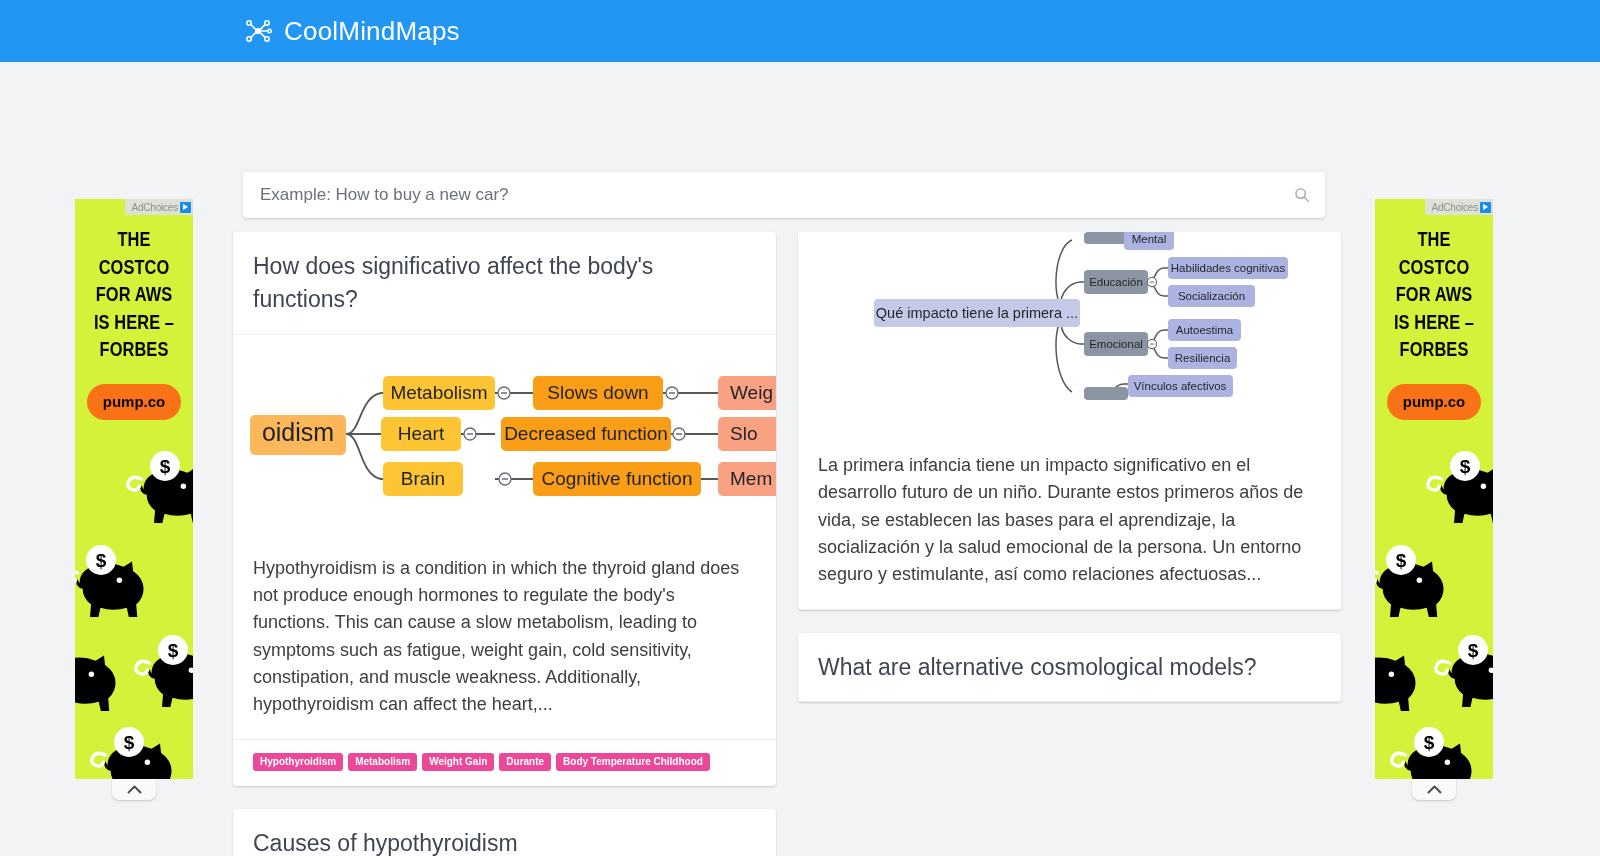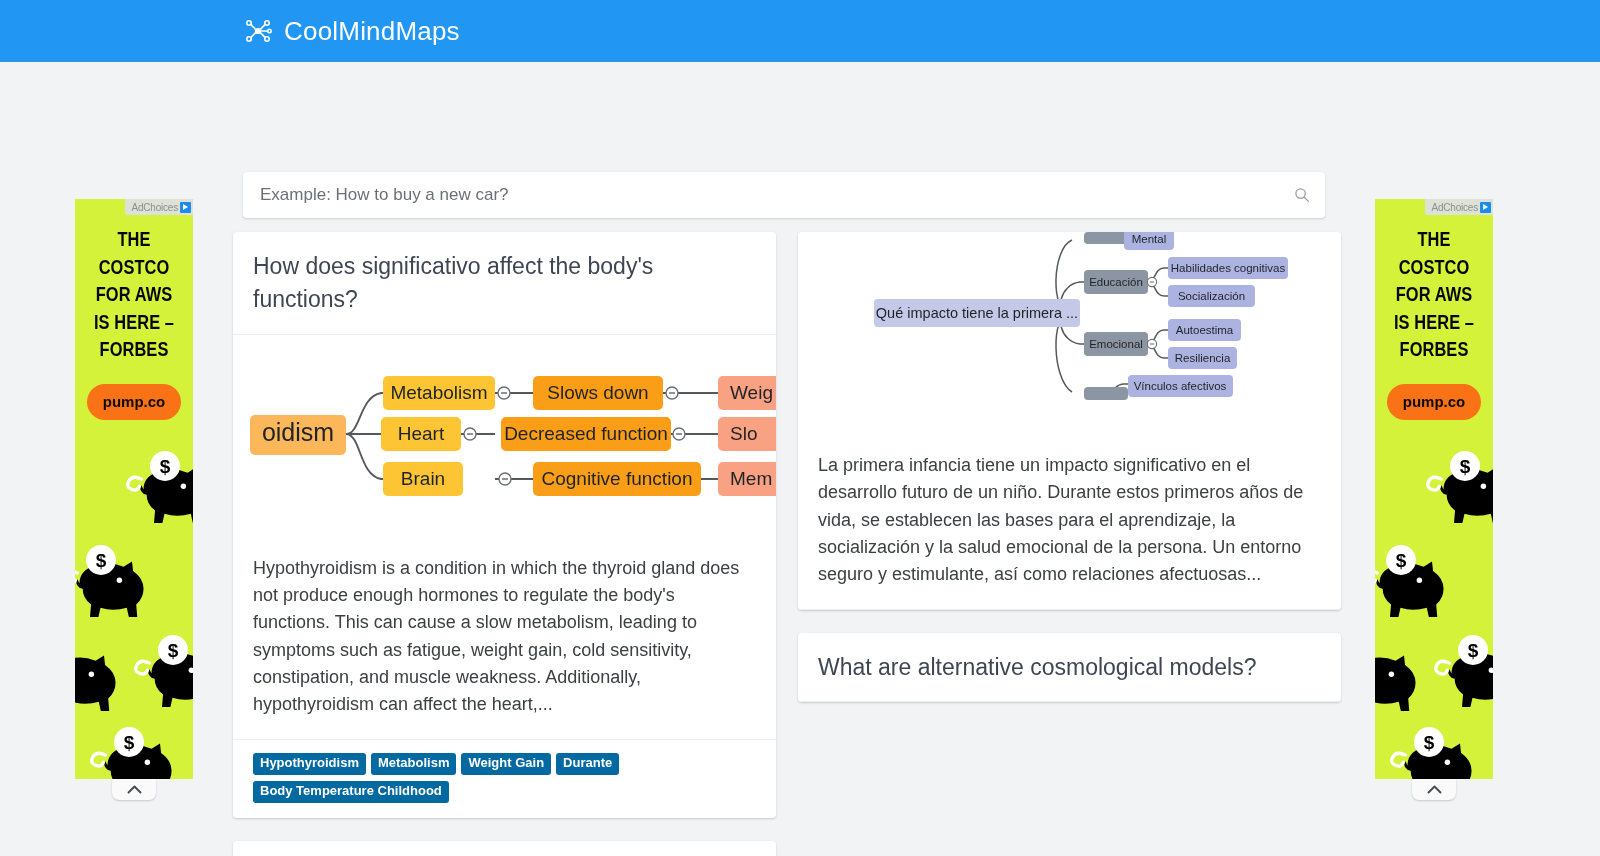--- a/index.html
+++ b/index.html
@@ -159,23 +159,23 @@
     font-size: 18px;
     line-height: 1.52;
     color: #3c4043;
     border-bottom: 1px solid #eceef0;
   }
   .card-tags {
     padding: 13px 20px 15px;
     display: flex; flex-wrap: wrap; gap: 6px 5px;
   }
   .tag {
-    background: #0369a1;
+    background: #ec4899;
     color: #ffffff;
-    font-size: 13px;
+    font-size: 10px;
     font-weight: 700;
     padding: 3px 7px 4px;
     border-radius: 3px;
     white-space: nowrap;
     line-height: 1.15;
   }
 
   
   .mm-text { font-family: "Liberation Sans", sans-serif; }
 </style>

